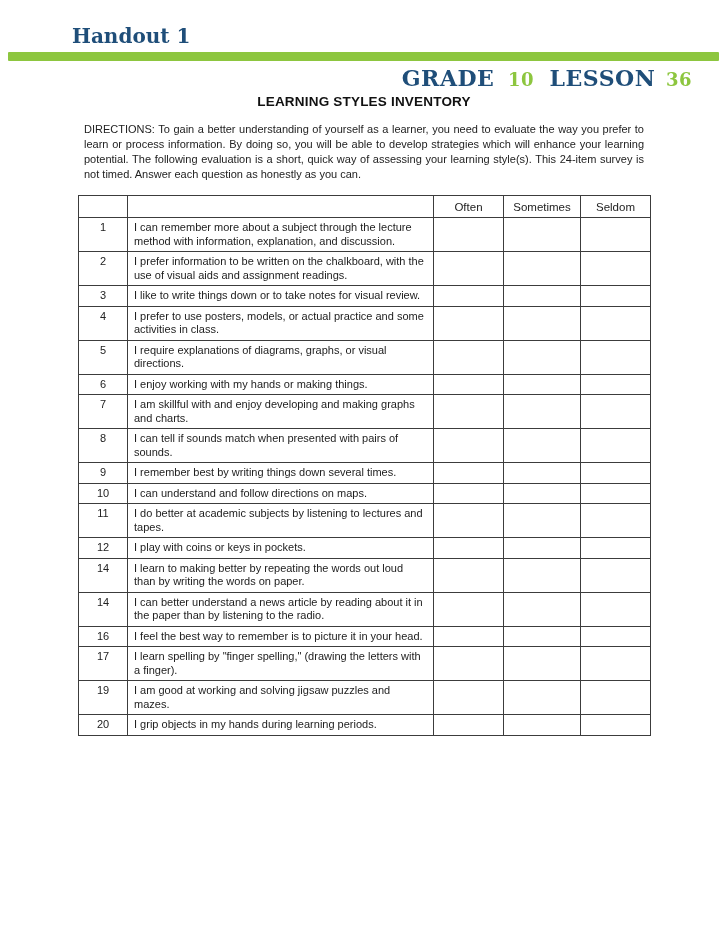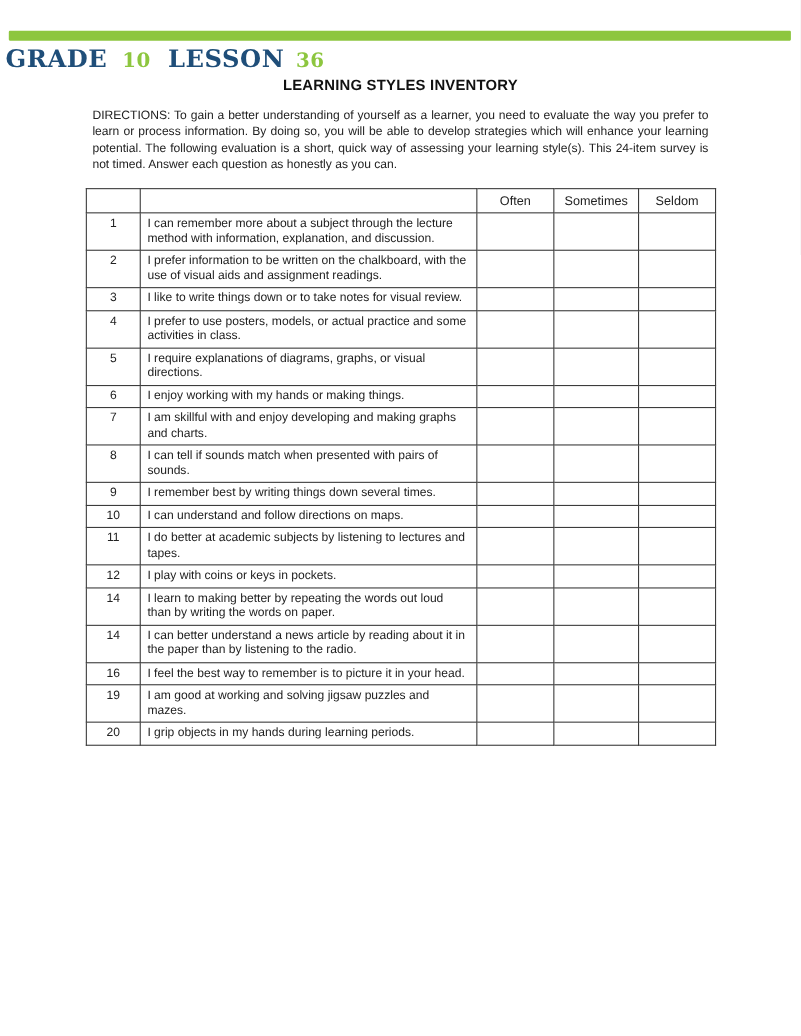--- a/index.html
+++ b/index.html
@@ -39,21 +39,21 @@
     margin-left: 30px;
   }
   .green-rule {
     height: 9px;
     background: #8dc63f;
     margin: 0 9px 0 8px;
     border-radius: 1px;
   }
 
   .grade-line {
-    text-align: left;
+    text-align: right;
     padding: 4px 36px 0 5px;
     font-family: "DejaVu Serif", "Liberation Serif", serif;
     font-weight: 700;
     white-space: nowrap;
   }
   .grade-word, .lesson-word {
     font-size: 22px;
     color: #1f4e79;
     letter-spacing: 0.5px;
   }
@@ -136,20 +136,21 @@
   td.ans-cell {
     background: #ffffff;
   }
 </style>
 </head>
 <body>
 
 <div class="page">
 
   <div class="header-row">
+    <span class="handout-label">Handout 1</span>
   </div>
 
   <div class="green-rule"></div>
 
   <div class="grade-line">
     <span class="grade-word">GRADE</span>
     <span class="grade-num">10</span>
     <span class="lesson-word">LESSON</span>
     <span class="lesson-num">36</span>
   </div>
@@ -275,20 +276,27 @@
       <td class="ans-cell"></td>
     </tr>
         <tr>
       <td class="num-cell">16</td>
       <td class="q-cell">I feel the best way to remember is to picture it in your head.</td>
       <td class="ans-cell"></td>
       <td class="ans-cell"></td>
       <td class="ans-cell"></td>
     </tr>
         <tr>
+      <td class="num-cell">17</td>
+      <td class="q-cell">I learn spelling by "finger spelling," (drawing the letters with a finger).</td>
+      <td class="ans-cell"></td>
+      <td class="ans-cell"></td>
+      <td class="ans-cell"></td>
+    </tr>
+        <tr>
       <td class="num-cell">19</td>
       <td class="q-cell">I am good at working and solving jigsaw puzzles and mazes.</td>
       <td class="ans-cell"></td>
       <td class="ans-cell"></td>
       <td class="ans-cell"></td>
     </tr>
         <tr>
       <td class="num-cell">20</td>
       <td class="q-cell">I grip objects in my hands during learning periods.</td>
       <td class="ans-cell"></td>

